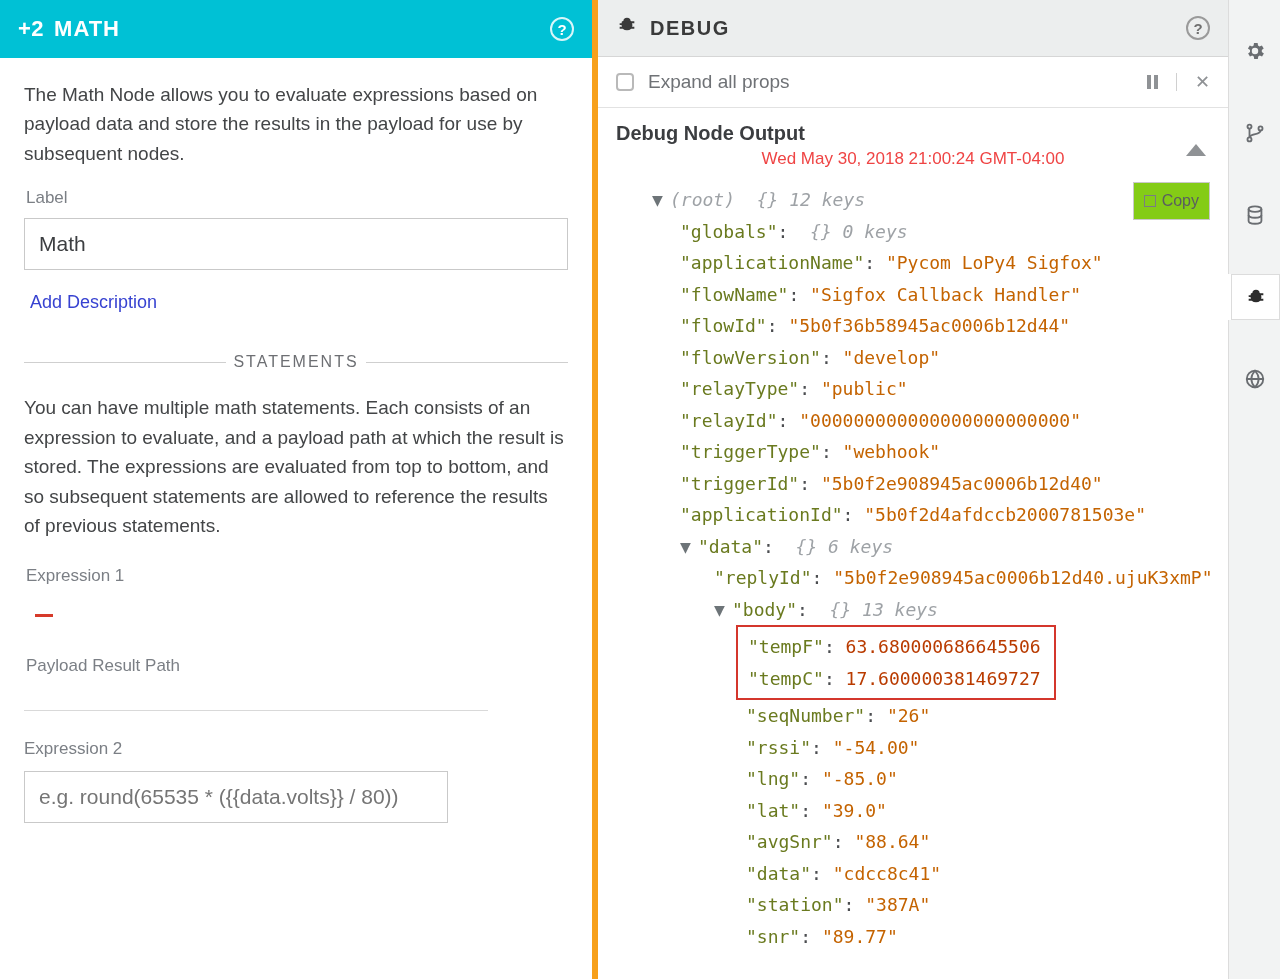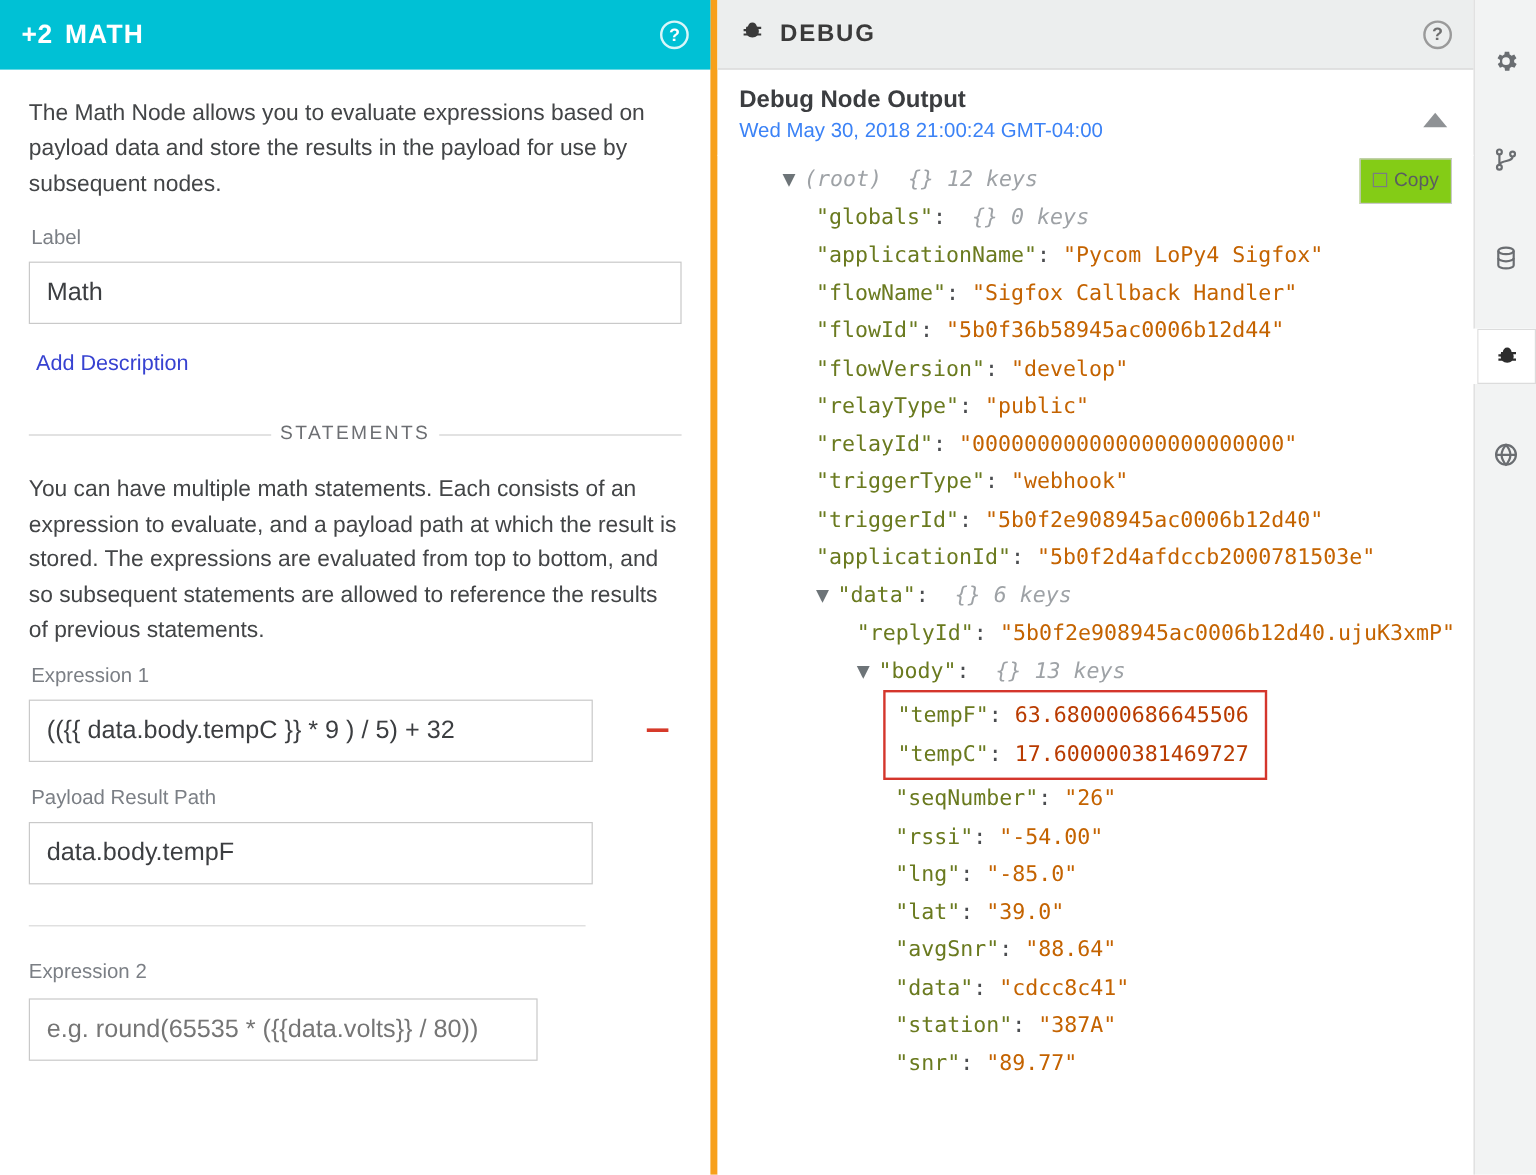--- a/index.html
+++ b/index.html
@@ -41,21 +41,21 @@
   .intro { line-height: 1.55; margin-bottom: 20px; }
   .form-label { color: #7b7f85; font-size: 17px; margin: 8px 0 10px 2px; }
   .text-input {
     width: 100%; height: 52px; border: 1px solid #c9c9c9; padding: 0 14px;
     font-size: 21px; color: #3c3e41; background:#fff;
   }
   .add-desc { color: #3742d1; font-size: 18px; margin: 22px 0 30px 6px; cursor:pointer; display:inline-block; }
   .section-divider { display:flex; align-items:center; gap:7px; margin: 10px 0 22px; }
   .section-divider .line { flex:1; height:1px; background:#cfcfcf; }
   .section-divider .label { color:#6d6f73; font-size:16px; letter-spacing:2px; }
-  .stmt-text { font-size:19px; color:#434547; line-height:1.55; margin-bottom:12px; }
+  .stmt-text { font-size:19px; color:#434547; line-height:1.55; margin-bottom:25px; }
   .expr-row { display:flex; align-items:center; gap:34px; margin-bottom:20px; }
   .expr-input { flex:1; }
   .remove-btn {
     width: 40px; height: 40px; border-radius: 50%; background:#fff; border:none;
     display:flex; align-items:center; justify-content:center; cursor:pointer;
     color:#d63a2a; font-size:26px; font-weight:400;
   }
   .remove-btn .dash { width:18px; height:3px; background:#d63a2a; display:block; }
   .spacer-line { height:1px; background:#d9d9d9; margin: 34px 80px 28px 0; }
   .expr2-label { color:#7b7f85; font-size:17px; margin-bottom:12px; }
@@ -88,21 +88,21 @@
   .cb { width:18px; height:18px; border:2px solid #b9b9b9; border-radius:4px; }
   .expand-row .right { display:flex; align-items:center; gap:18px; color:#8f9295; }
   .pause-icon { display:flex; gap:3px; cursor:pointer; }
   .pause-icon span { width:4px; height:14px; background:#8f9295; display:block; }
   .vbar { width:1px; height:18px; background:#d0d0d0; }
   .close-x { font-size:18px; cursor:pointer; }
 
   .debug-meta { padding: 14px 18px 10px; position:relative; border-bottom:1px solid #fff; }
   .crumbs { color:#7f8387; font-size:18px; margin-bottom:4px; }
   .debug-title { color:#3b3d40; font-size:20px; font-weight:600; margin-bottom:4px; }
-  .debug-time { color:#3b82f6; font-size:17px; }
+  .debug-time { color:#ef4444; font-size:17px;text-align:center; }
   .collapse-tri {
     position:absolute; right:22px; top:36px; width:0; height:0;
     border-left:10px solid transparent; border-right:10px solid transparent;
     border-bottom:12px solid #8f9295; cursor:pointer;
   }
   .json-viewer {
     padding: 4px 18px 40px 18px;
     font-family: ui-monospace, SFMono-Regular, Menlo, Consolas, monospace;
     font-size: 18px;
     line-height: 1.75;
@@ -168,31 +168,26 @@
     <div class="section-divider">
       <span class="line"></span>
       <span class="label">STATEMENTS</span>
       <span class="line"></span>
     </div>
 
     <p class="stmt-text">You can have multiple math statements. Each consists of an expression to evaluate, and a payload path at which the result is stored. The expressions are evaluated from top to bottom, and so subsequent statements are allowed to reference the results of previous statements.</p>
 
     <div class="form-label">Expression 1</div>
     <div class="expr-row">
-      <input class="text-input expr-input" type="text" value="(({{ data.body.tempC }} * 9 ) / 5) + 32" style="">
       <button class="remove-btn">
           <span class="dash"></span>
         </button>
     </div>
 
     <div class="form-label">Payload Result Path</div>
-    <div class="expr-row">
-      <input class="text-input expr-input" type="text" value="data.body.tempF" style="">
-      <span style="width:40px"></span>
-    </div>
 
     <div class="spacer-line"></div>
 
     <div class="expr2-label">Expression 2</div>
     <input class="text-input expr2-input placeholder" type="text" placeholder="e.g. round(65535 * ({{data.volts}} / 80))" style="">
   </div>
 </div>
 
 <div class="right-panel">
   <div class="debug-header">
@@ -200,20 +195,34 @@
       <span class="bug-icon">
         <svg viewBox="0 0 24 24" width="22" height="22" fill="#3a3a3a">
             <path d="M12 4a4 4 0 0 1 4 4H8a4 4 0 0 1 4-4zm8 8h-2.1a7 7 0 0 1-.4 2H20v2h-3.3a7 7 0 0 1-9.4 0H4v-2h2.5a7 7 0 0 1-.4-2H4v-2h2.1c.1-.7.2-1.4.4-2H4V8h3.3A7 7 0 0 1 12 6a7 7 0 0 1 4.7 2H20v2h-2.5c.2.6.3 1.3.4 2H20v2z"></path>
           </svg>
       </span>
       <span class="debug-word">DEBUG</span>
     </div>
     <div class="help-circle">?</div>
   </div>
 
+  <div class="expand-row">
+    <div class="left">
+      <span class="cb"></span>
+      <span>Expand all props</span>
+    </div>
+    <div class="right">
+      <span class="pause-icon">
+          <span></span>
+          <span></span>
+        </span>
+      <span class="vbar"></span>
+      <span class="close-x">✕</span>
+    </div>
+  </div>
 
   <div class="debug-meta">
     <div class="debug-title">Debug Node Output</div>
     <div class="debug-time">Wed May 30, 2018 21:00:24 GMT-04:00</div>
     <div class="collapse-tri"></div>
   </div>
 
   <div class="json-viewer">
     <div class="copy-box"><span class="sq"></span><span>Copy</span></div>
 

